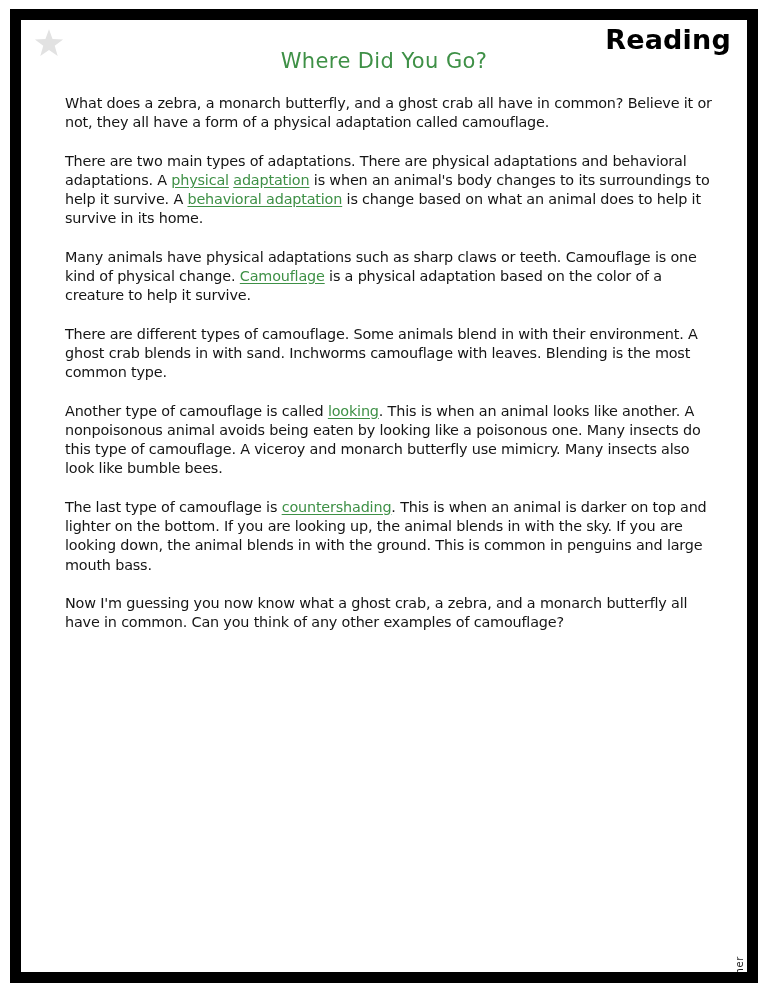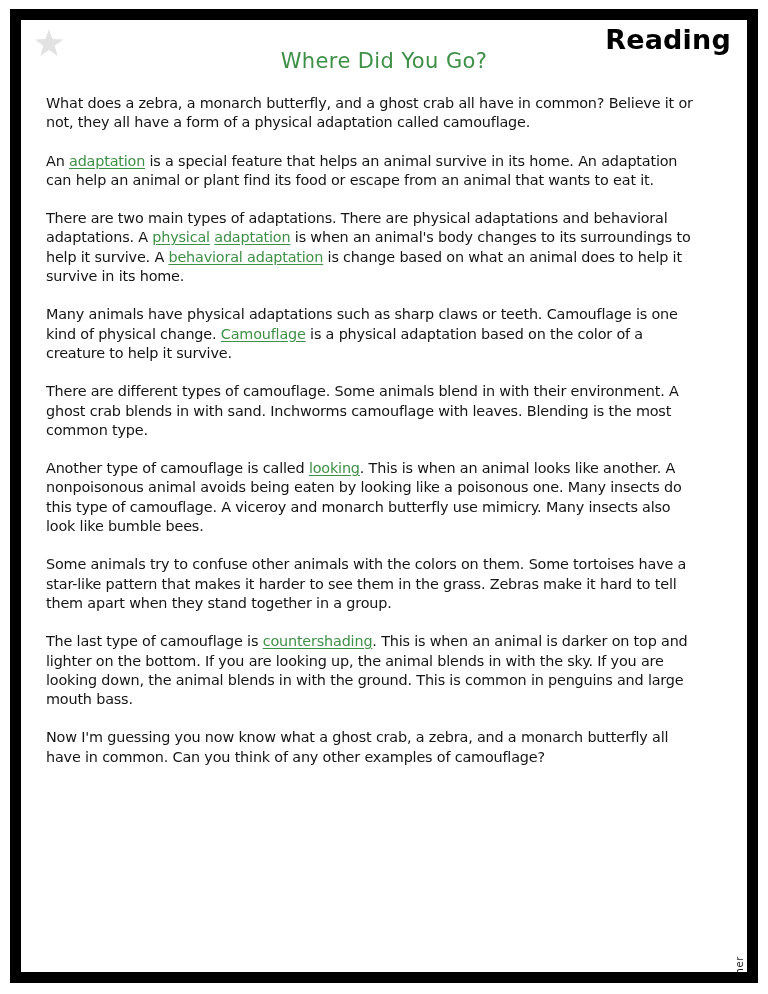--- a/index.html
+++ b/index.html
@@ -71,21 +71,21 @@
     color: #000000;
     font-family: "DejaVu Sans", sans-serif;
     font-size: 27px;
     font-weight: 700;
     letter-spacing: 0.2px;
   }
 
   
   #passage-body {
     position: absolute;
-    left: 25px;
+    left: 44px;
     top: 74px;
     width: 655px;
     color: #151515;
     font-family: "DejaVu Sans", sans-serif;
     font-size: 14.4px;
     line-height: 19.3px;
     letter-spacing: -0.18px;
   }
   .passage-paragraph {
     margin: 0 0 19px 0;
@@ -125,26 +125,24 @@
       <div id="worksheet-header">
         <svg id="star-icon" viewBox="0 0 100 95" xmlns="http://www.w3.org/2000/svg" aria-hidden="true">
           <polygon points="50,2 61.8,34.5 97,35.5 69.1,57 79,91 50,71 21,91 30.9,57 3,35.5 38.2,34.5" fill="#e2e2e2"></polygon>
         </svg>
         <div id="header-title">Where Did You Go?</div>
         <div id="subject-label">Reading</div>
       </div>
 
       <div id="passage-body">
           <p class="passage-paragraph"><span>What does a zebra, a monarch butterfly, and a ghost crab all have in common? Believe it or not, they all have a form of a physical adaptation called camouflage.</span></p>
-          <p class="passage-paragraph"><span>An </span><span class="vocab-term">adaptation</span><span> is a special feature that helps an animal survive in its home. An adaptation can help an animal or plant find its food or escape from an animal that wants to eat it.</span></p>
           <p class="passage-paragraph"><span>There are two main types of adaptations. There are physical adaptations and behavioral adaptations. A </span><span class="vocab-term">physical</span><span> </span><span class="vocab-term">adaptation</span><span> is when an animal's body changes to its surroundings to help it survive. A </span><span class="vocab-term">behavioral adaptation</span><span> is change based on what an animal does to help it survive in its home.</span></p>
           <p class="passage-paragraph"><span>Many animals have physical adaptations such as sharp claws or teeth. Camouflage is one kind of physical change. </span><span class="vocab-term">Camouflage</span><span> is a physical adaptation based on the color of a creature to help it survive.</span></p>
           <p class="passage-paragraph"><span>There are different types of camouflage. Some animals blend in with their environment. A ghost crab blends in with sand. Inchworms camouflage with leaves. Blending is the most common type.</span></p>
           <p class="passage-paragraph"><span>Another type of camouflage is called </span><span class="vocab-term">looking</span><span>. This is when an animal looks like another. A nonpoisonous animal avoids being eaten by looking like a poisonous one. Many insects do this type of camouflage. A viceroy and monarch butterfly use mimicry. Many insects also look like bumble bees.</span></p>
-          <p class="passage-paragraph"><span>Some animals try to confuse other animals with the colors on them. Some tortoises have a star-like pattern that makes it harder to see them in the grass. Zebras make it hard to tell them apart when they stand together in a group.</span></p>
           <p class="passage-paragraph"><span>The last type of camouflage is </span><span class="vocab-term">countershading</span><span>. This is when an animal is darker on top and lighter on the bottom. If you are looking up, the animal blends in with the sky. If you are looking down, the animal blends in with the ground. This is common in penguins and large mouth bass.</span></p>
           <p class="passage-paragraph"><span>Now I'm guessing you now know what a ghost crab, a zebra, and a monarch butterfly all have in common. Can you think of any other examples of camouflage?</span></p>
         </div>
 
       <div id="copyright-credit">©The Owl Teacher</div>
 
     </div>
   </div>
 </div>
 

